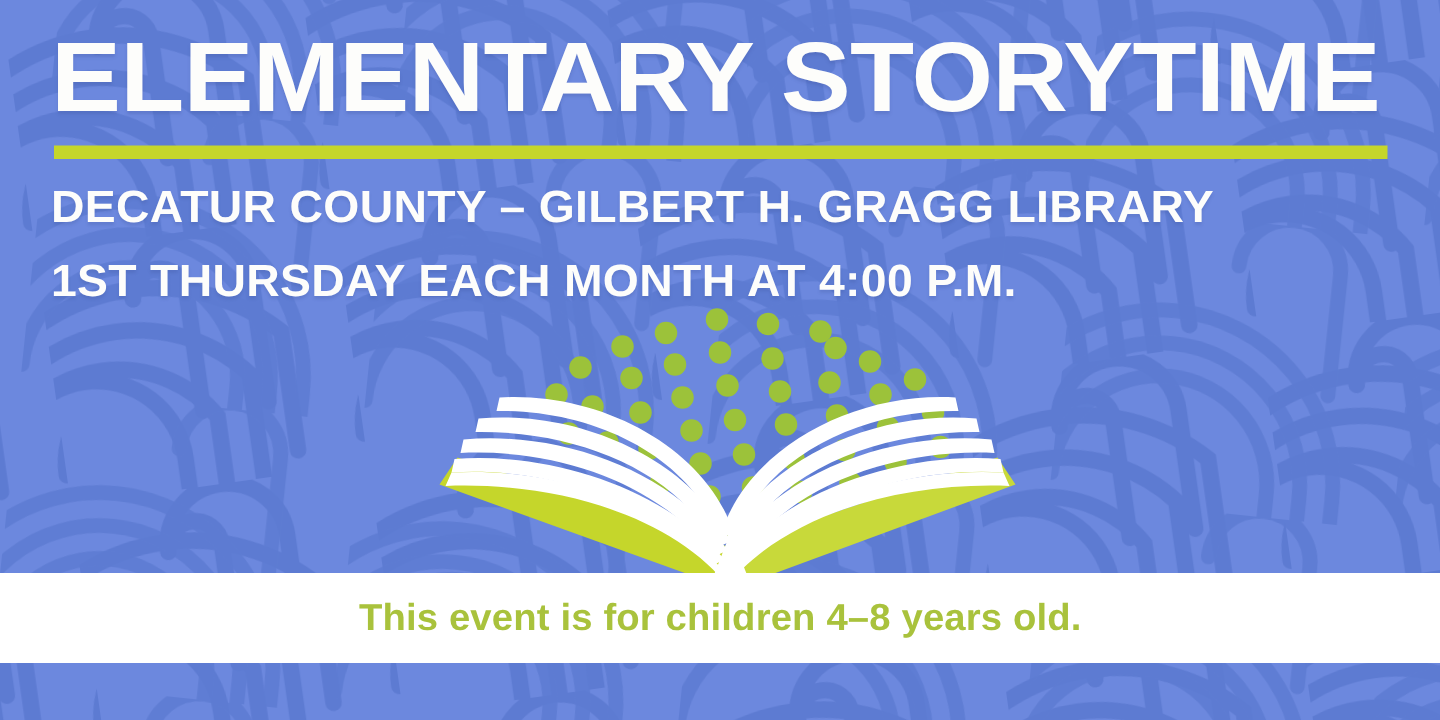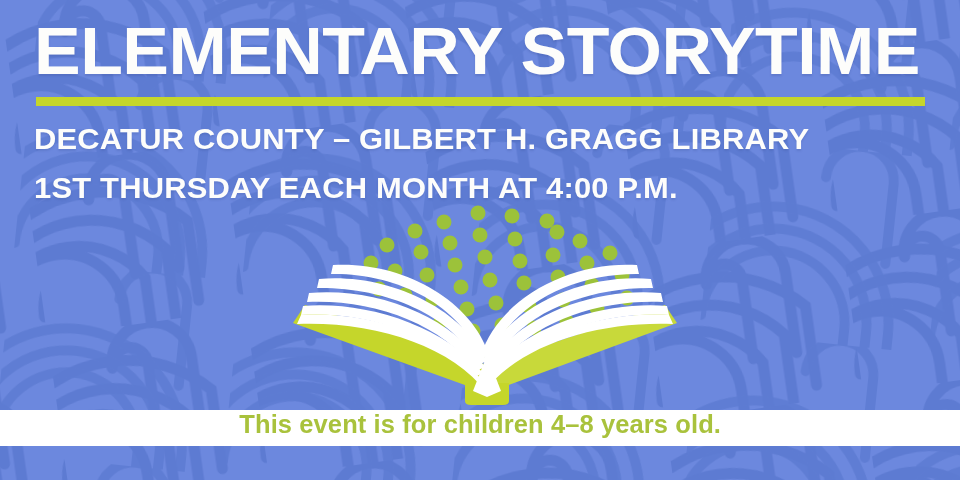--- a/index.html
+++ b/index.html
@@ -90,25 +90,26 @@
   #artwork svg {
     display: block;
     width: 420px;
     height: 200px;
   }
 
   
   .banner {
     position: absolute;
     left: 0;
-    top: 410px;
+    top: 382px;
     width: 960px;
-    height: 36px;
+    height: 60px;
     background: #ffffff;
     display: flex;
+    align-items: center;
     justify-content: center;
   }
   .banner-text {
     color: #a9c23c;
     font-family: "Liberation Sans", sans-serif;
     font-weight: bold;
     font-size: 25px;
     letter-spacing: 0.1px;
     white-space: nowrap;
     transform: scaleX(1.02);

